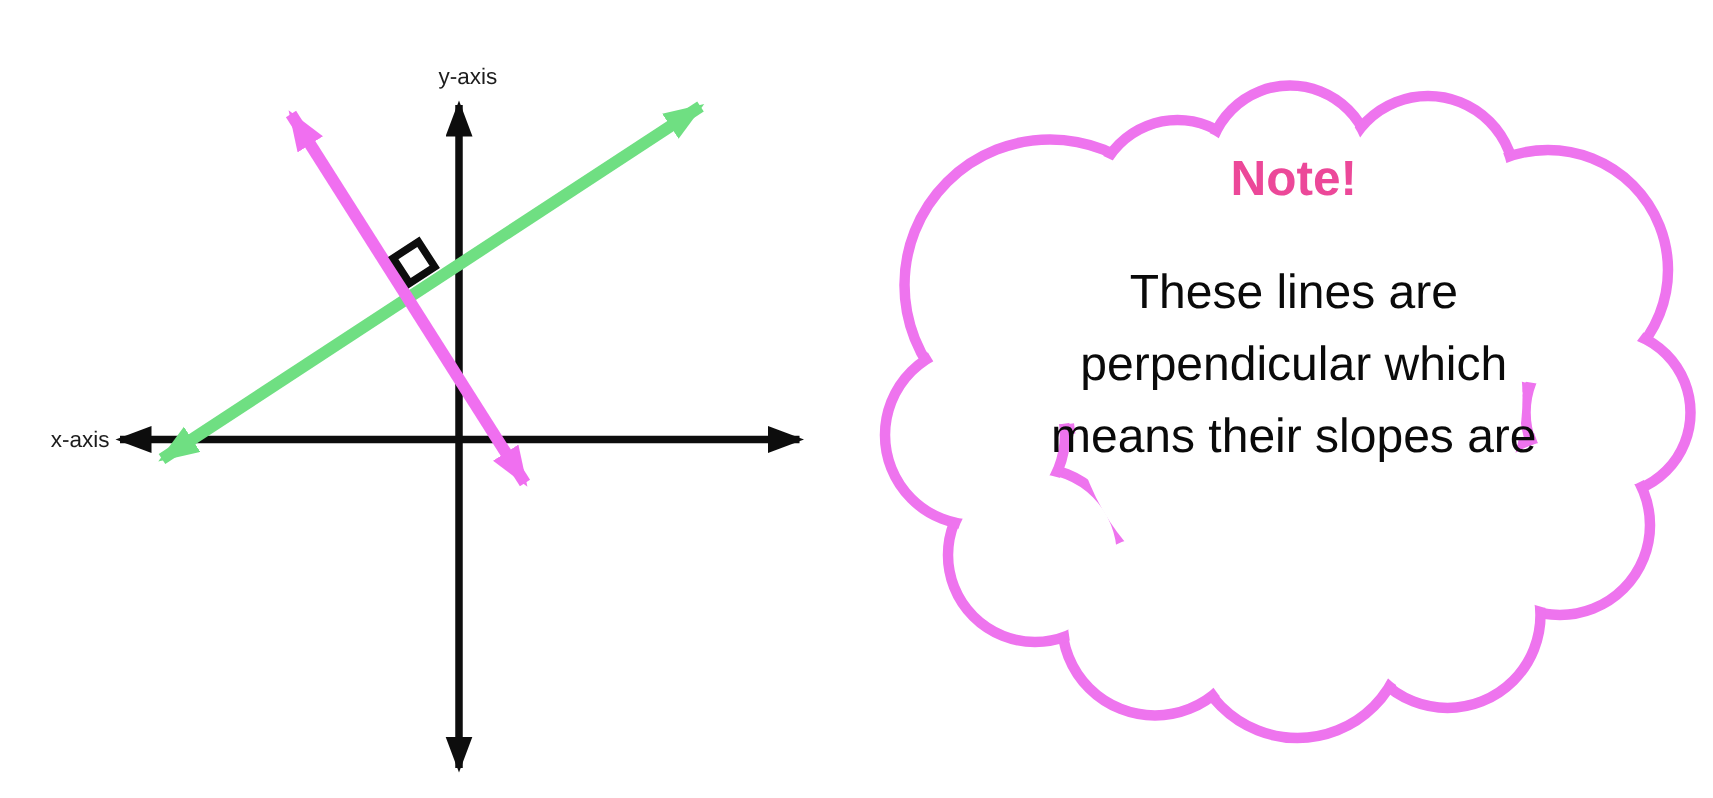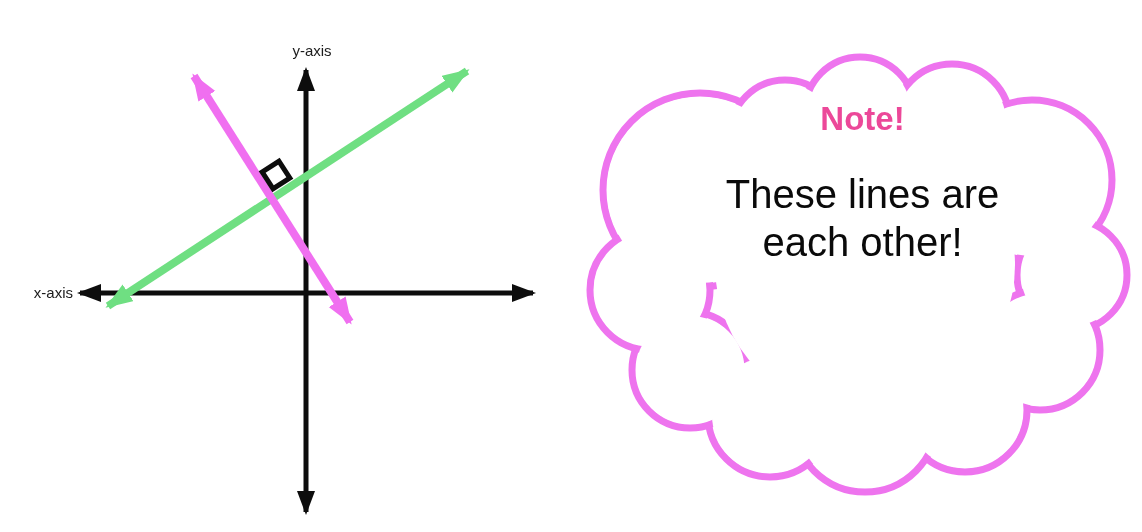--- a/index.html
+++ b/index.html
@@ -39,21 +39,21 @@
     font-weight: bold;
     color: #ec4899;
     white-space: nowrap;
   }
   .note-body {
     position: absolute;
     left: 690px;
     top: 170px;
     width: 345px;
     text-align: center;
-    font-size: 40px;
+    font-size: 32px;
     color: #0a0a0a;
     line-height: 48px;
   }
   .note-line {
     white-space: nowrap;
   }
 </style>
 </head>
 <body>
 
@@ -113,16 +113,17 @@
       <circle cx="865" cy="420" r="68"></circle>
       <circle cx="770" cy="415" r="58"></circle>
       <circle cx="690" cy="370" r="54"></circle>
       <circle cx="650" cy="290" r="56"></circle>
     </g>
   </svg>
 
   <div class="note-title">Note!</div>
   <div class="note-body">
     <div class="note-line">These lines are</div>
-    <div class="note-line">each other!</div>
+    <div class="note-line">perpendicular which</div>
+    <div class="note-line">means their slopes are</div>
   </div>
 
 </div>
 
 </body></html>

